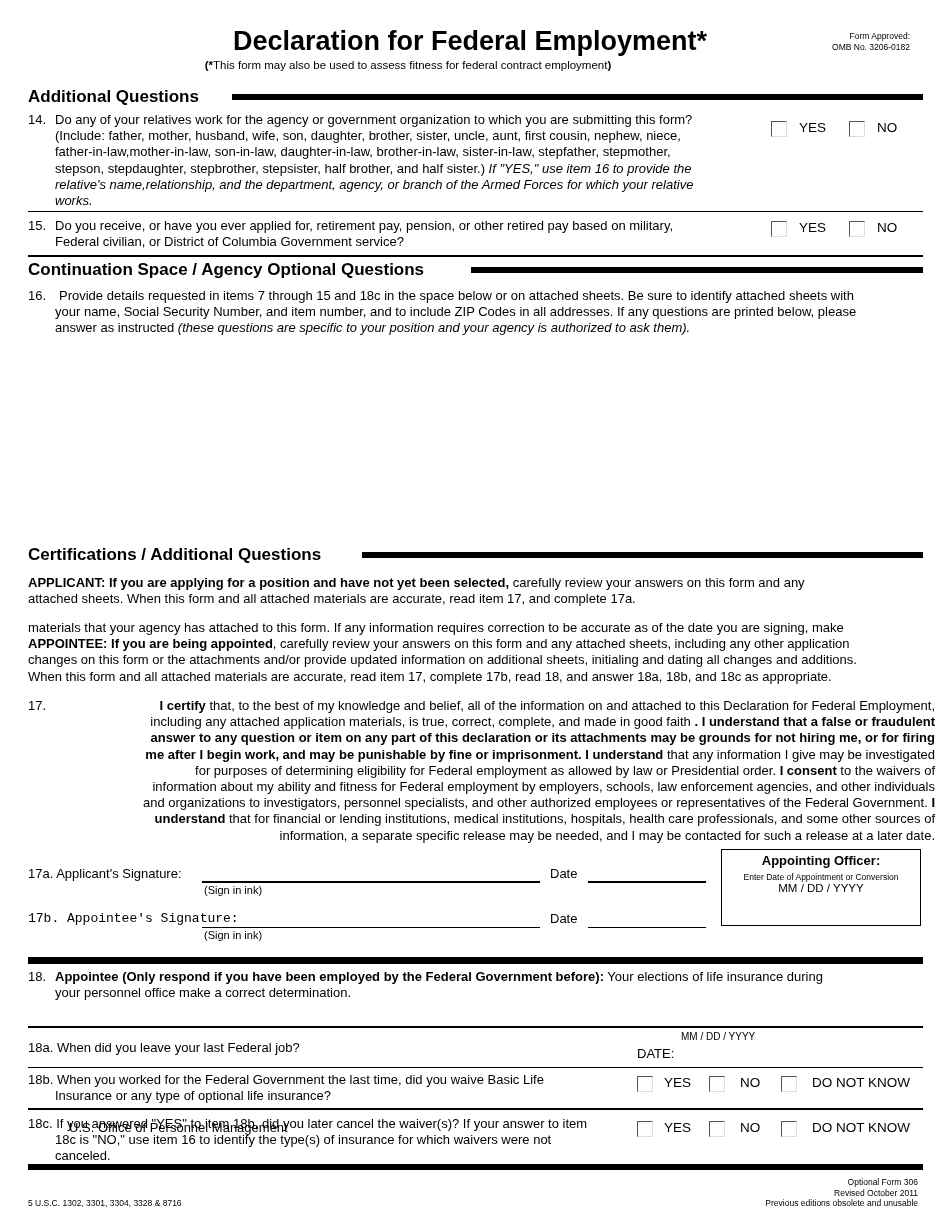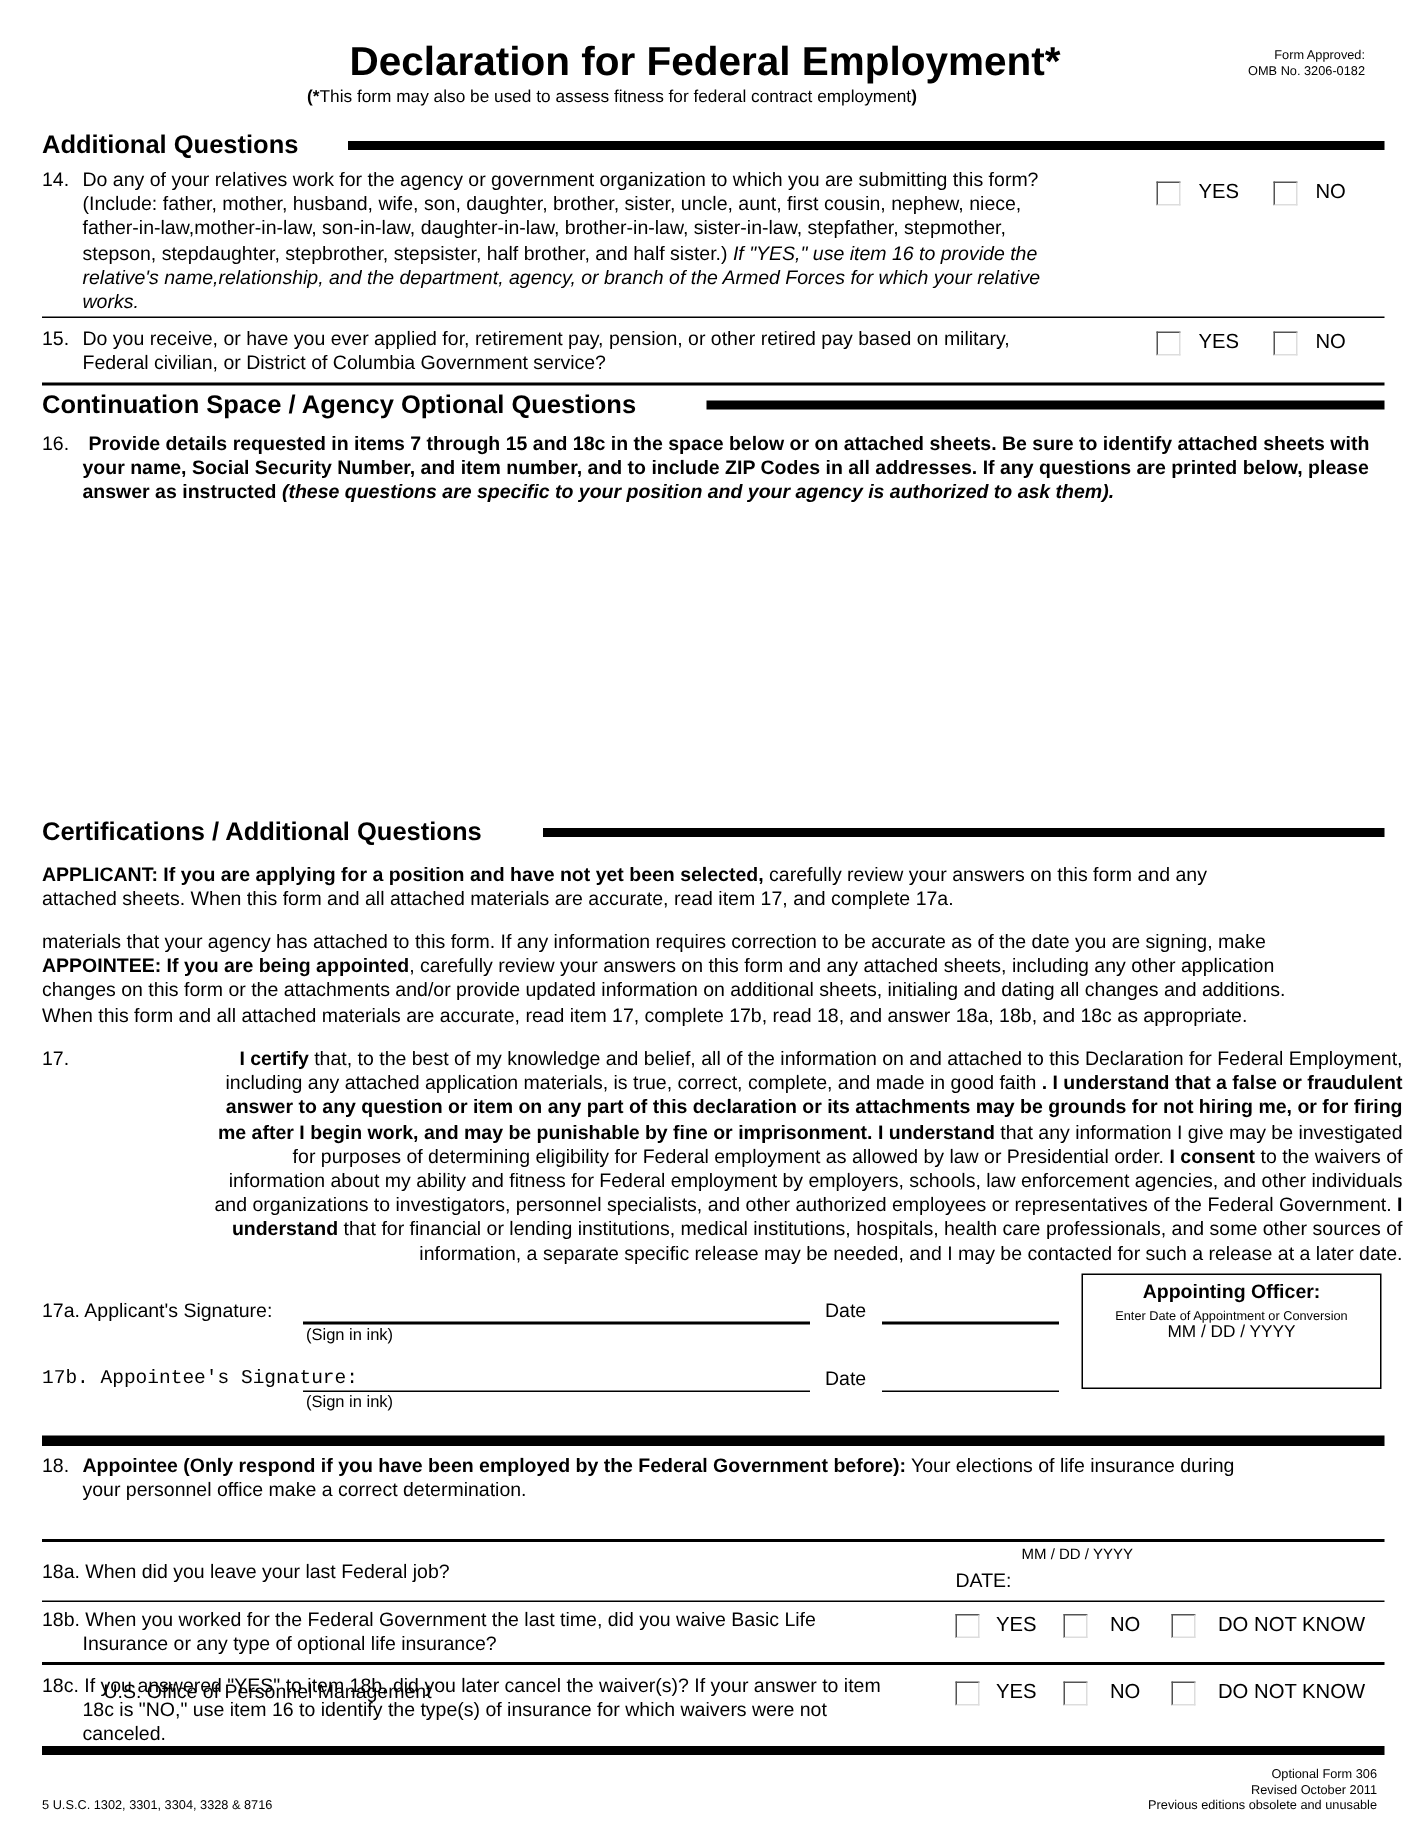--- a/index.html
+++ b/index.html
@@ -85,21 +85,21 @@
 
 <div class="rule" style="top:255px; height:2px;"></div>
 
 <div class="abs sec-head" style="top:260px;">
     <span>Continuation Space / Agency Optional Questions</span>
   </div>
 <div class="sec-bar" style="left:471px; width:452px; top:267px;"></div>
 
 <div class="abs q" style="top:288px; width:900px; height:50px;">
   <span class="num">16.</span>
-  <div class="body" style="width:880px;font-weight:bold;">
+  <div class="body" style="width:880px;">
     <div style="margin-left:4px;">Provide details requested in items 7 through 15 and 18c in the space below or on attached sheets. Be sure to identify attached sheets  with</div>
     <div>your name, Social Security Number, and item number, and to include ZIP Codes in all addresses. If any questions are printed below, please</div>
     <div><span>answer as instructed </span><i>(these questions are specific to your position and your agency is authorized to ask them).</i></div>
   </div>
 </div>
 <div class="abs" style="left:28px; top:342px; width:895px; height:195px;"></div>
 
 <div class="abs sec-head" style="top:545px;">
     <span>Certifications / Additional Questions</span>
   </div>

